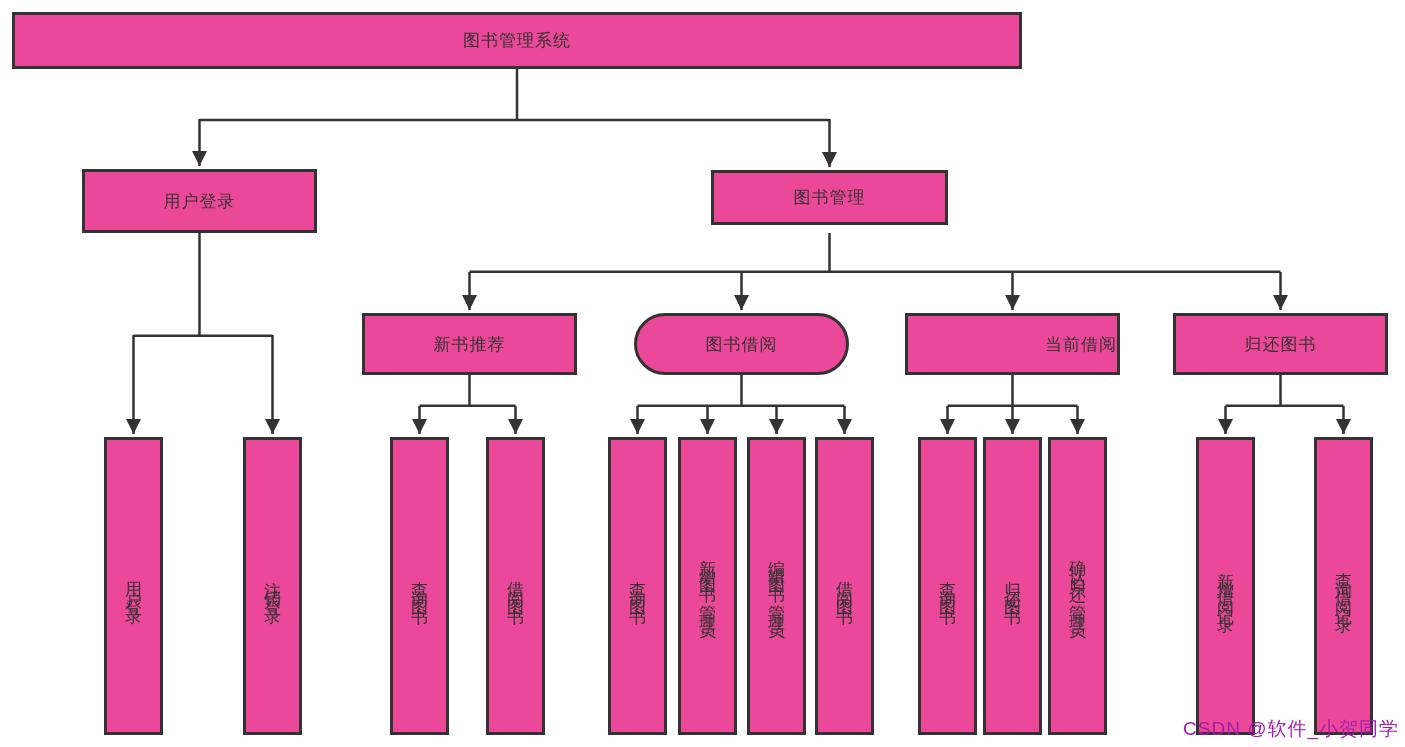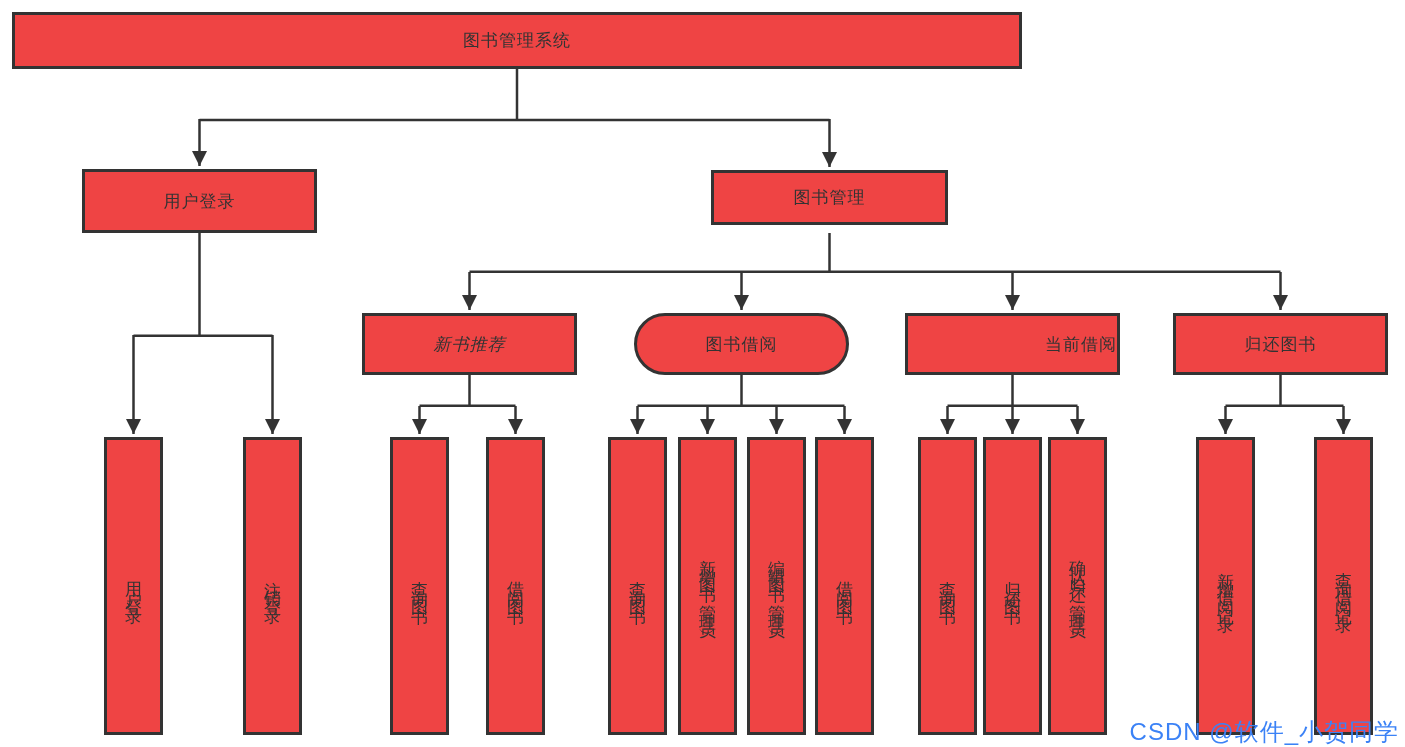--- a/index.html
+++ b/index.html
@@ -20,38 +20,38 @@
   #connectors {
     position: absolute;
     left: 0; top: 0;
     width: 1405px; height: 747px;
     z-index: 1;
   }
   .box {
     position: absolute;
     box-sizing: border-box;
     border: 3px solid #333333;
-    background: #ef4444;
+    background: #ec4899;
     display: flex;
     align-items: center;
     justify-content: center;
     color: #333333;
     font-size: 17px;
     letter-spacing: 1px;
     z-index: 2;
     text-align: center;
   }
   
   .n-root { left: 12px;  top: 12px;  width: 1010px; height: 57px; }
   
   .n-l2-0 { left: 82px;  top: 169px; width: 235px; height: 64px; }
   .n-l2-1 { left: 711px; top: 170px; width: 237px; height: 55px; }
   
   .n-l3   { top: 313px; width: 215px; height: 62px; }
-  .n-l3-0 { left: 362px; font-style: italic; }
+  .n-l3-0 { left: 362px; }
   .n-l3-1 { left: 634px; border-radius: 31px; }
   .n-l3-2 { left: 905px; justify-content: flex-end; }
   .n-l3-3 { left: 1173px; }
   
   .leaf {
     top: 437px; width: 59px; height: 298px;
   }
   .leaf span {
     writing-mode: vertical-lr;
     text-orientation: mixed;
@@ -70,22 +70,22 @@
   .lf-8  { left: 918px; }
   .lf-9  { left: 983px; }
   .lf-10 { left: 1048px; }
   .lf-11 { left: 1196px; }
   .lf-12 { left: 1314px; }
   #watermark {
     position: absolute;
     right: 6px;
     top: 716px;
     z-index: 10;
-    font-size: 24px;
-    color: #3b82f6;
+    font-size: 19px;
+    color: #a21caf;
     letter-spacing: 1px;
     white-space: nowrap;
   }
 </style>
 </head>
 <body>
 
 <div id="canvas">
 
   <svg id="connectors" viewBox="0 0 1405 747" xmlns="http://www.w3.org/2000/svg">

